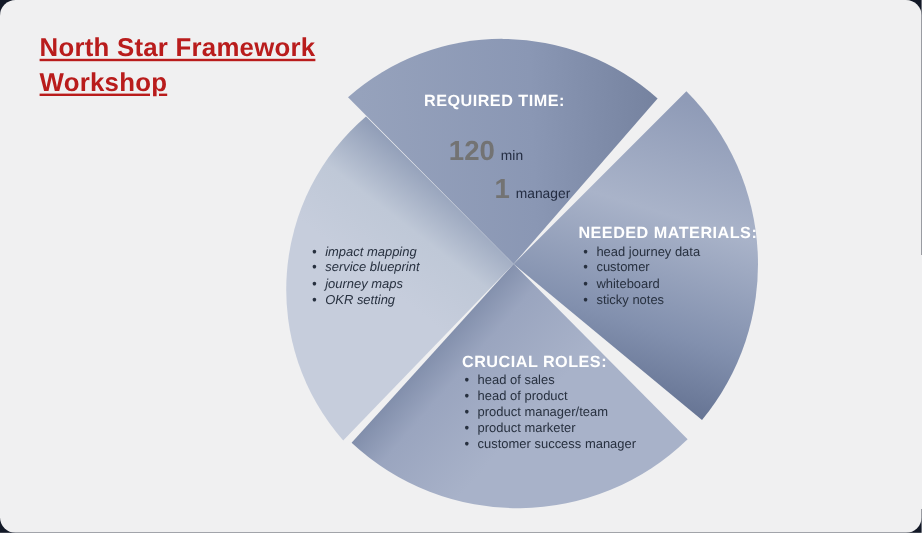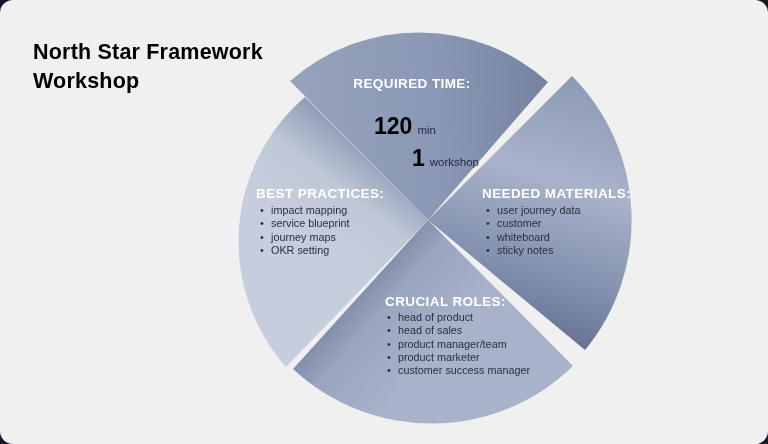--- a/index.html
+++ b/index.html
@@ -9,54 +9,54 @@
     font-family:"Liberation Sans","DejaVu Sans",sans-serif;
     position:relative;overflow:hidden;
   }
   .card{
     position:absolute;inset:0;
     background:#F0F0F1;
     border-radius:13px;
   }
   .pinwheel{position:absolute;left:0;top:0;}
   .title{
-    position:absolute;left:33px;top:38px;width:252px;
+    position:absolute;left:33px;top:26px;width:252px;
     font-size:21.5px;line-height:28.5px;font-weight:800;
-    color:#000000;letter-spacing:.2px;
+    color:#b91c1c;letter-spacing:.2px;text-decoration:underline;
   }
   .sec-heading{
     position:absolute;
     font-size:13.5px;font-weight:800;color:#FFFFFF;
     letter-spacing:.4px;white-space:nowrap;
   }
   .h-required{left:312px;top:76px;width:200px;text-align:center;}
   .h-best{left:256px;top:186px;}
   .h-needed{left:482px;top:186px;}
   .h-crucial{left:385px;top:294px;}
   .stat-row{
     position:absolute;display:flex;align-items:baseline;
   }
   .stat-row .big{
-    font-size:23px;font-weight:800;color:#000000;line-height:1;
+    font-size:23px;font-weight:800;color:#737373;line-height:1;
   }
   .stat-row .unit{
     font-size:11.5px;font-weight:400;color:#232C41;margin-left:5px;margin-top:24px;
   }
   .row-min{left:374px;top:100px;}
   .row-workshop{left:412px;top:132px;}
   ul.blist{
     position:absolute;margin:0;padding:0;list-style:none;
     font-size:10.8px;line-height:13.35px;color:#27303F;
   }
   ul.blist li{position:relative;padding-left:13px;white-space:nowrap;}
   ul.blist li::before{
     content:"\2022";position:absolute;left:2px;top:0;
     color:#27303F;font-size:11px;
   }
-  .l-best{left:258px;top:204px;}
+  .l-best{left:258px;top:204px;font-style:italic;}
   .l-needed{left:484px;top:204px;}
   .l-crucial{left:385px;top:311px;}
 </style>
 </head>
 <body>
 
 <div class="card">
 
   <svg class="pinwheel" width="768" height="444" viewBox="0 0 768 444">
     <defs>
@@ -91,41 +91,40 @@
 
   <div class="title">North Star Framework Workshop</div>
 
   <div class="sec-heading h-required">REQUIRED TIME:</div>
   <div class="stat-row row-min">
     <span class="big">120</span>
     <span class="unit">min</span>
   </div>
   <div class="stat-row row-workshop">
     <span class="big">1</span>
-    <span class="unit">workshop</span>
+    <span class="unit">manager</span>
   </div>
 
-  <div class="sec-heading h-best">BEST PRACTICES:</div>
   <ul class="blist l-best">
     <li>impact mapping</li>
     <li>service blueprint</li>
     <li>journey maps</li>
     <li>OKR setting</li>
   </ul>
 
   <div class="sec-heading h-needed">NEEDED MATERIALS:</div>
   <ul class="blist l-needed">
-    <li>user journey data</li>
+    <li>head journey data</li>
     <li>customer</li>
     <li>whiteboard</li>
     <li>sticky notes</li>
   </ul>
 
   <div class="sec-heading h-crucial">CRUCIAL ROLES:</div>
   <ul class="blist l-crucial">
+    <li>head of sales</li>
     <li>head of product</li>
-    <li>head of sales</li>
     <li>product manager/team</li>
     <li>product marketer</li>
     <li>customer success manager</li>
   </ul>
 
 </div>
 
 </body></html>

